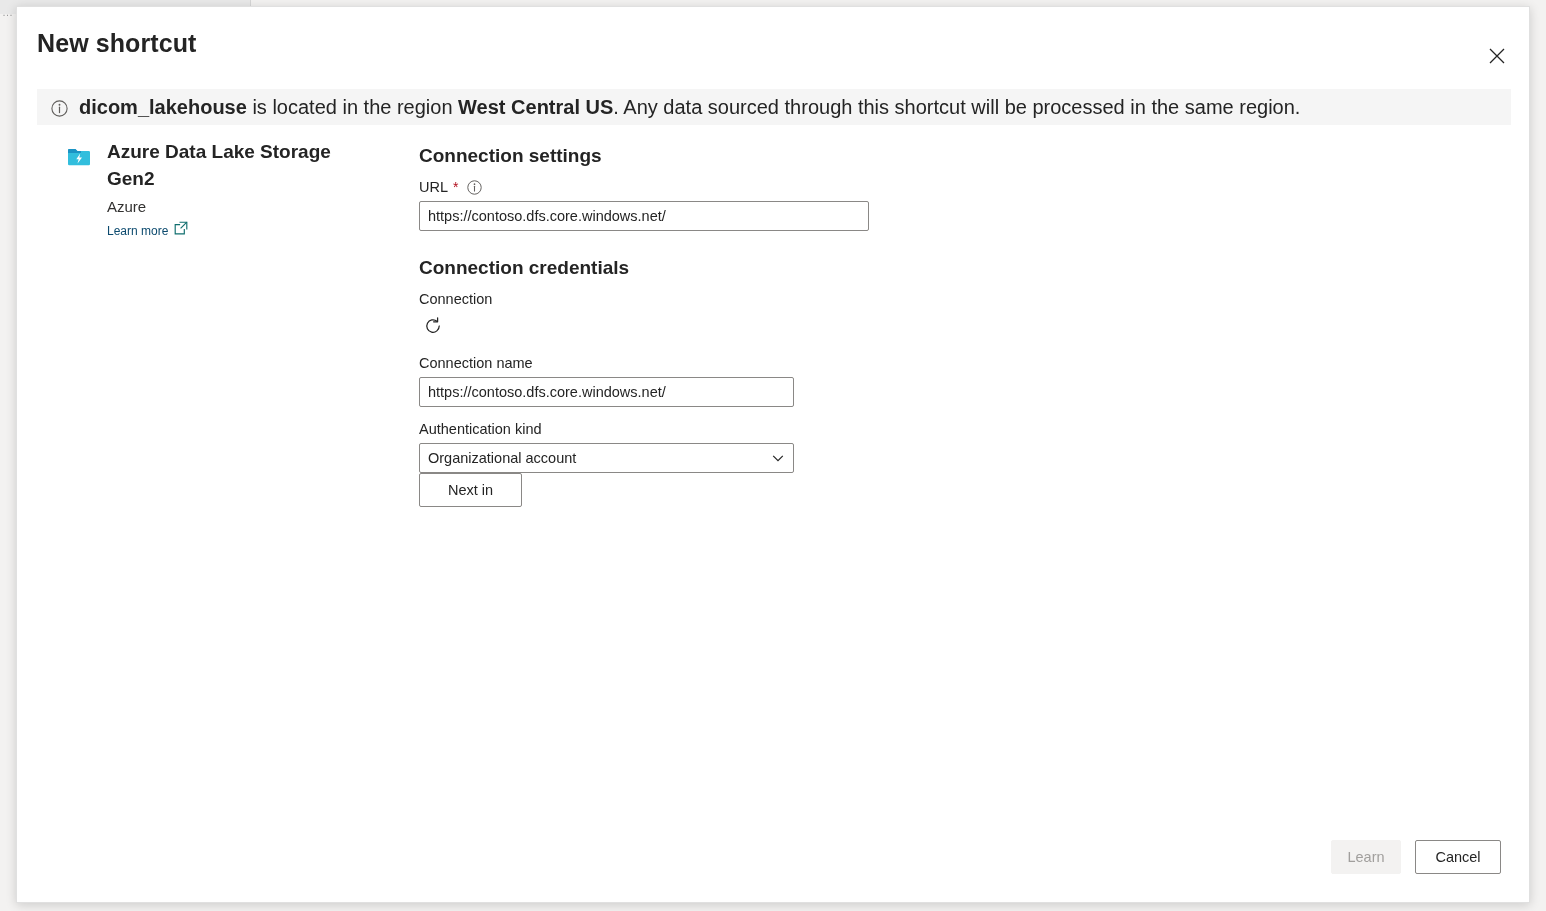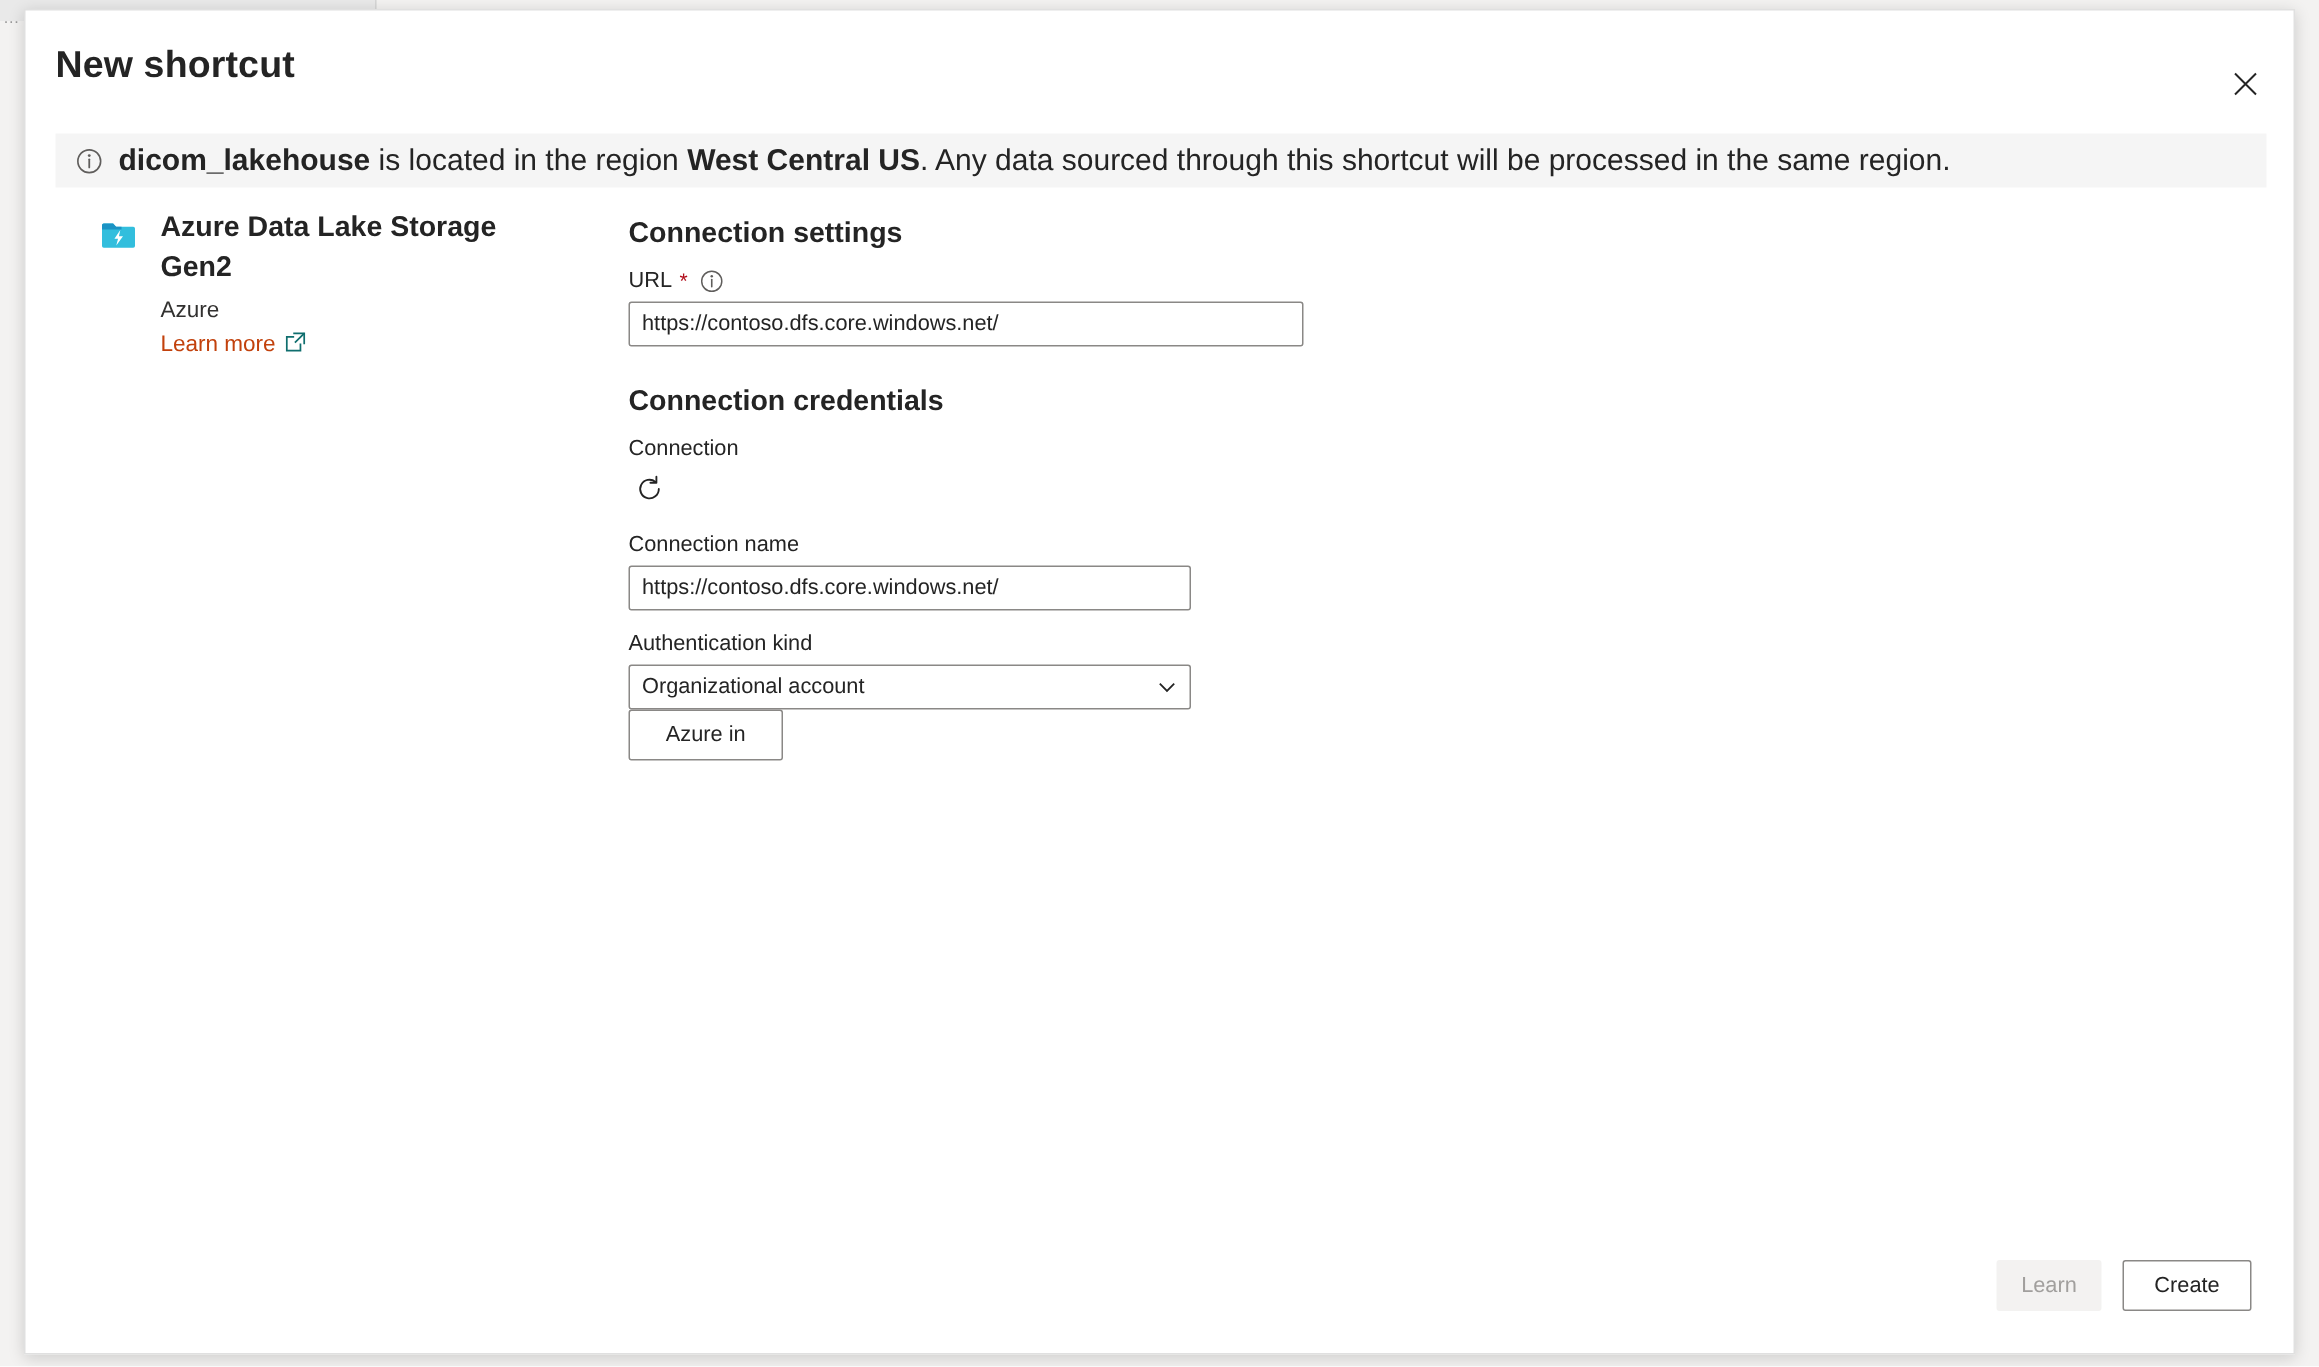--- a/index.html
+++ b/index.html
@@ -118,24 +118,24 @@
   }
   .source-sub {
     margin-left: 56px;
     margin-top: 5px;
     font-size: 15px;
     color: #323130;
   }
   .learn-more {
     margin-left: 56px;
     margin-top: 6px;
-    font-size: 15px;
-    color: #c2410c;
+    font-size: 12px;
+    color: #0c4a6e;
     display: inline-flex;
-    align-items: flex-start;
+    align-items: flex-end;
     gap: 6px;
     cursor: pointer;
     text-decoration: none;
   }
 
   
   .form-col {
     position: absolute;
     left: 402px;
     top: 138px;
@@ -353,22 +353,22 @@
     <div class="field-label">Authentication kind</div>
     <div class="combo">
       <span>Organizational account</span>
       <span class="chev">
         <svg width="14" height="14" viewBox="0 0 14 14" aria-hidden="true">
           <path d="M2.2 4.8 L7 9.6 L11.8 4.8" stroke="#242424" stroke-width="1.2" fill="none"></path>
         </svg>
       </span>
     </div>
 
-    <button class="btn btn-signin">Azure in</button>
+    <button class="btn btn-signin">Next in</button>
 
   </div>
 
   <div class="footer">
     <button class="btn btn-next">Learn</button>
-    <button class="btn btn-cancel">Create</button>
+    <button class="btn btn-cancel">Cancel</button>
   </div>
 
 </div>
 
 </body></html>

